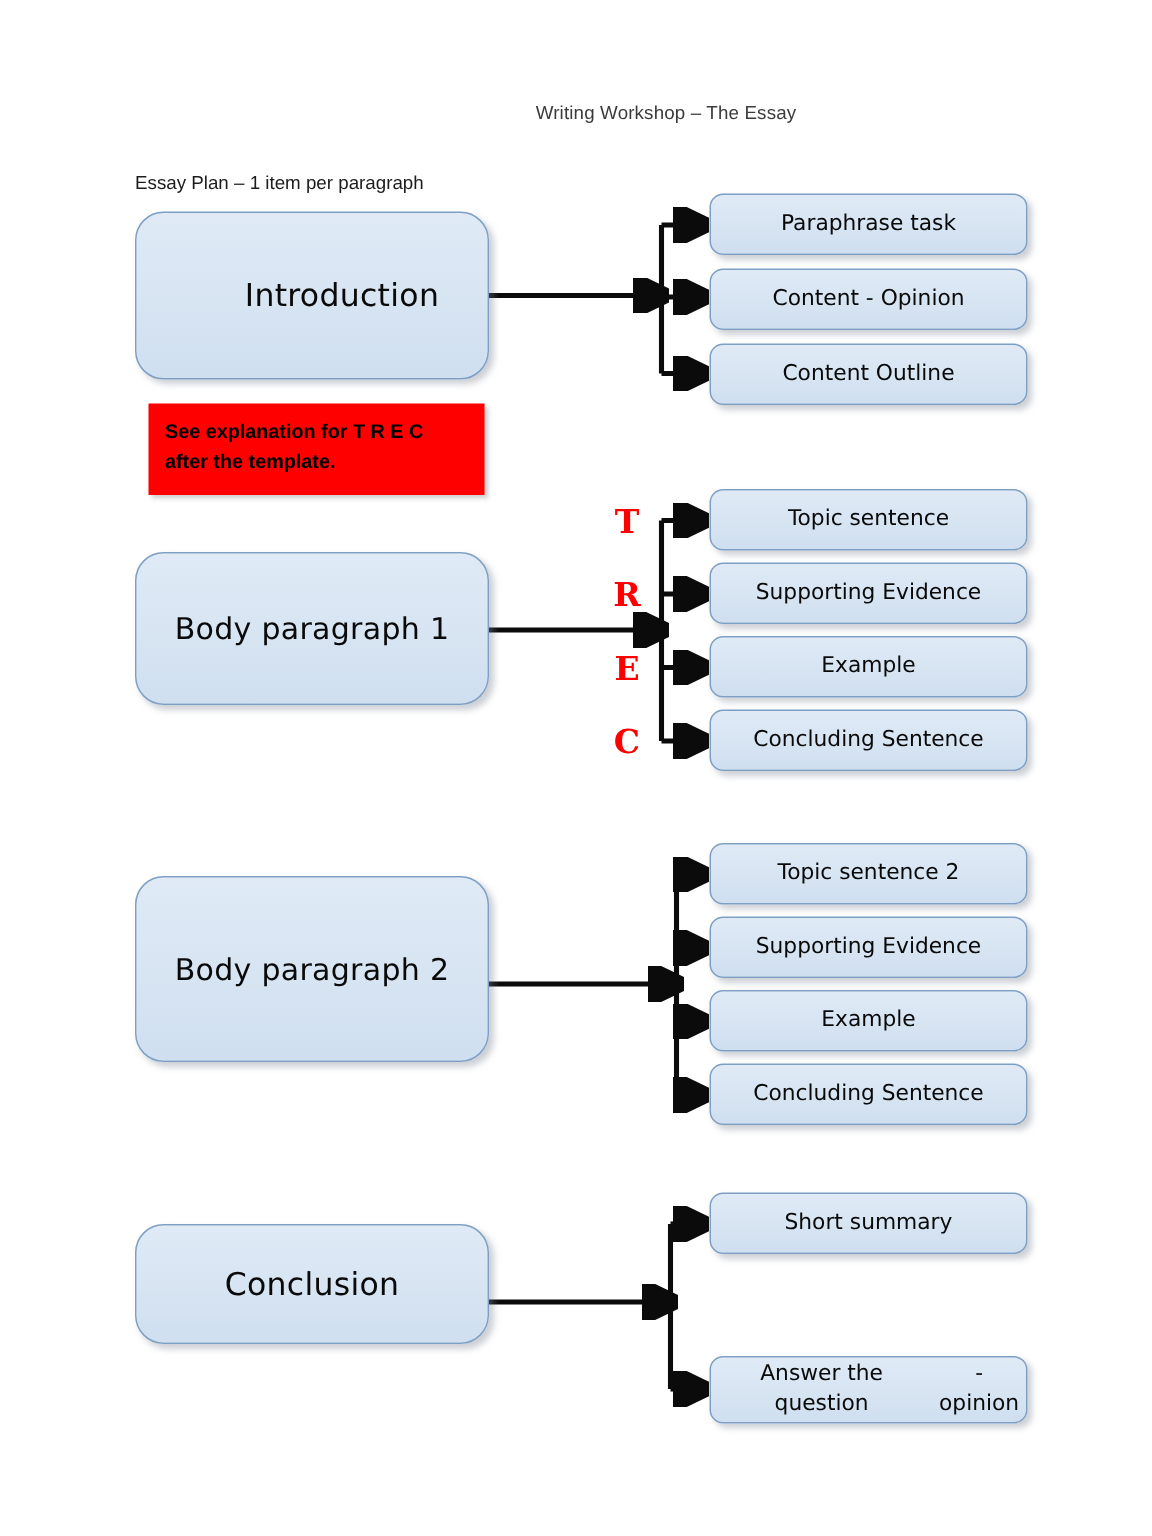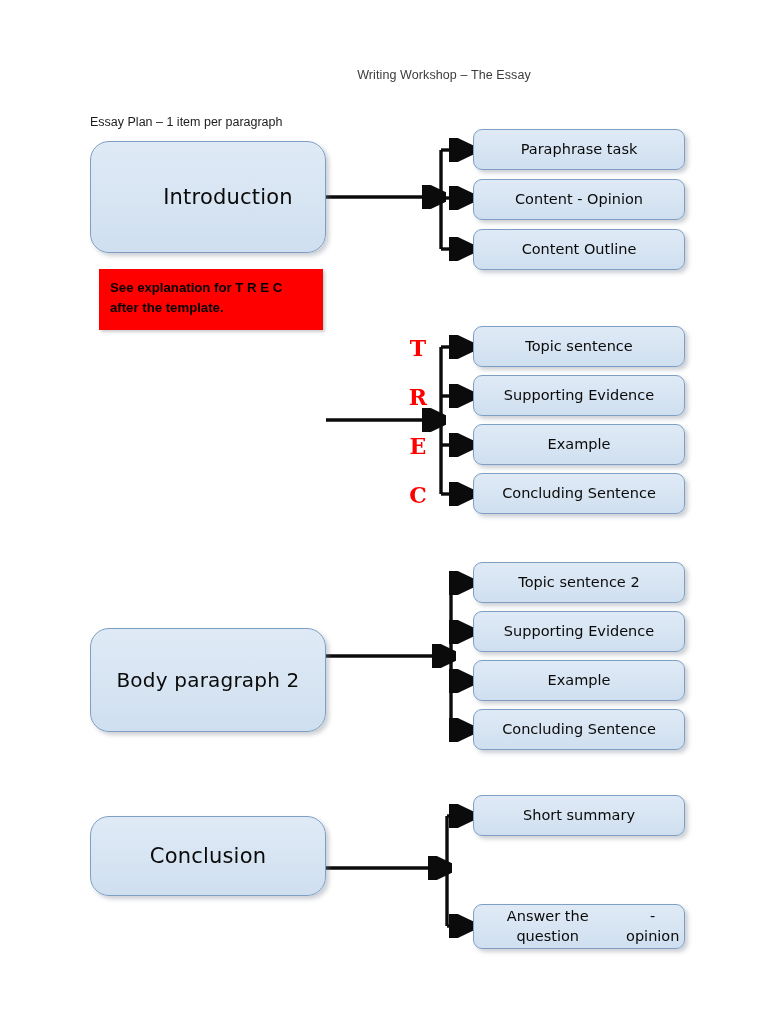--- a/index.html
+++ b/index.html
@@ -164,20 +164,23 @@
   </div>
   <div class="node small" style="left:473px; top:201px; width:212px; height:41px;">
     <span>Content Outline</span>
   </div>
 
   <div class="notice" style="left:99px; top:241px; width:224px; height:61px;">
     <div>See explanation for T R E C</div>
     <div>after the template.</div>
   </div>
 
+  <div class="node big" style="left:90px; top:340px; width:236px; height:102px; font-size:20px;">
+    <span>Body paragraph 1</span>
+  </div>
 
   <div class="trec" style="left:405px; top:307px;">
     <span>T</span>
   </div>
   <div class="trec" style="left:405px; top:356px;">
     <span>R</span>
   </div>
   <div class="trec" style="left:405px; top:405px;">
     <span>E</span>
   </div>
@@ -191,21 +194,21 @@
   <div class="node small" style="left:473px; top:347px; width:212px; height:41px;">
     <span>Supporting Evidence</span>
   </div>
   <div class="node small" style="left:473px; top:396px; width:212px; height:41px;">
     <span>Example</span>
   </div>
   <div class="node small" style="left:473px; top:445px; width:212px; height:41px;">
     <span>Concluding Sentence</span>
   </div>
 
-  <div class="node big" style="left:90px; top:600px; width:236px; height:104px; font-size:20px;">
+  <div class="node big" style="left:90px; top:556px; width:236px; height:124px; font-size:20px;">
     <span>Body paragraph 2</span>
   </div>
 
   <div class="node small" style="left:473px; top:534px; width:212px; height:41px;">
     <span>Topic sentence 2</span>
   </div>
   <div class="node small" style="left:473px; top:583px; width:212px; height:41px;">
     <span>Supporting Evidence</span>
   </div>
   <div class="node small" style="left:473px; top:632px; width:212px; height:41px;">

